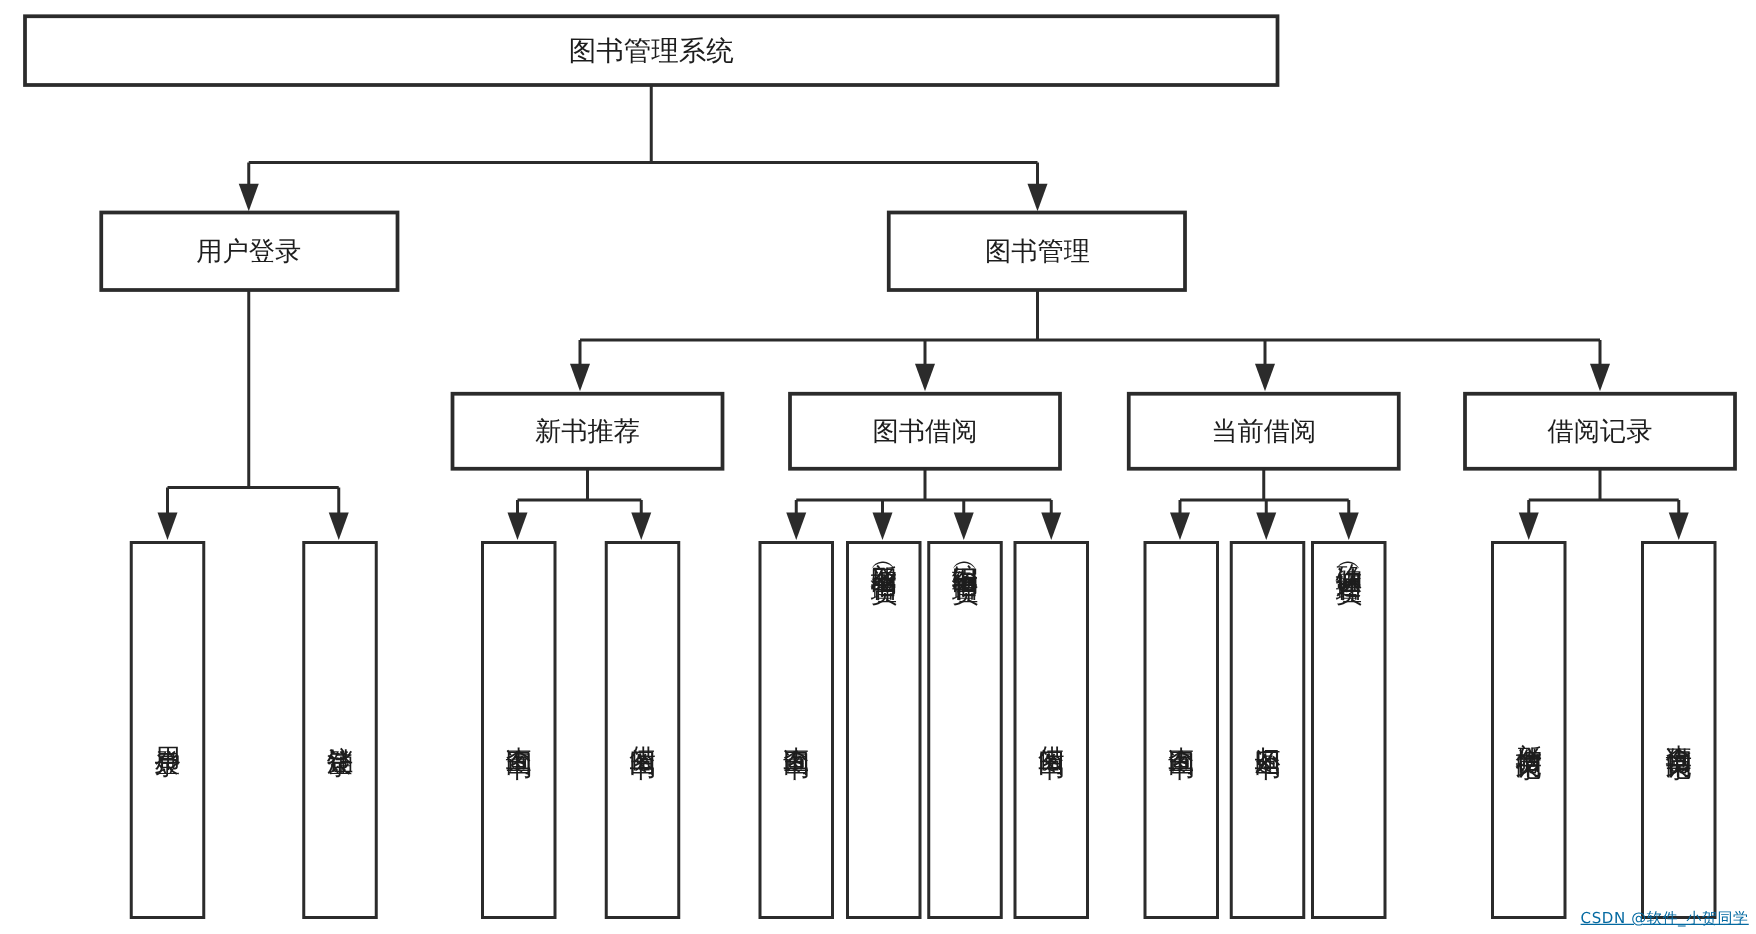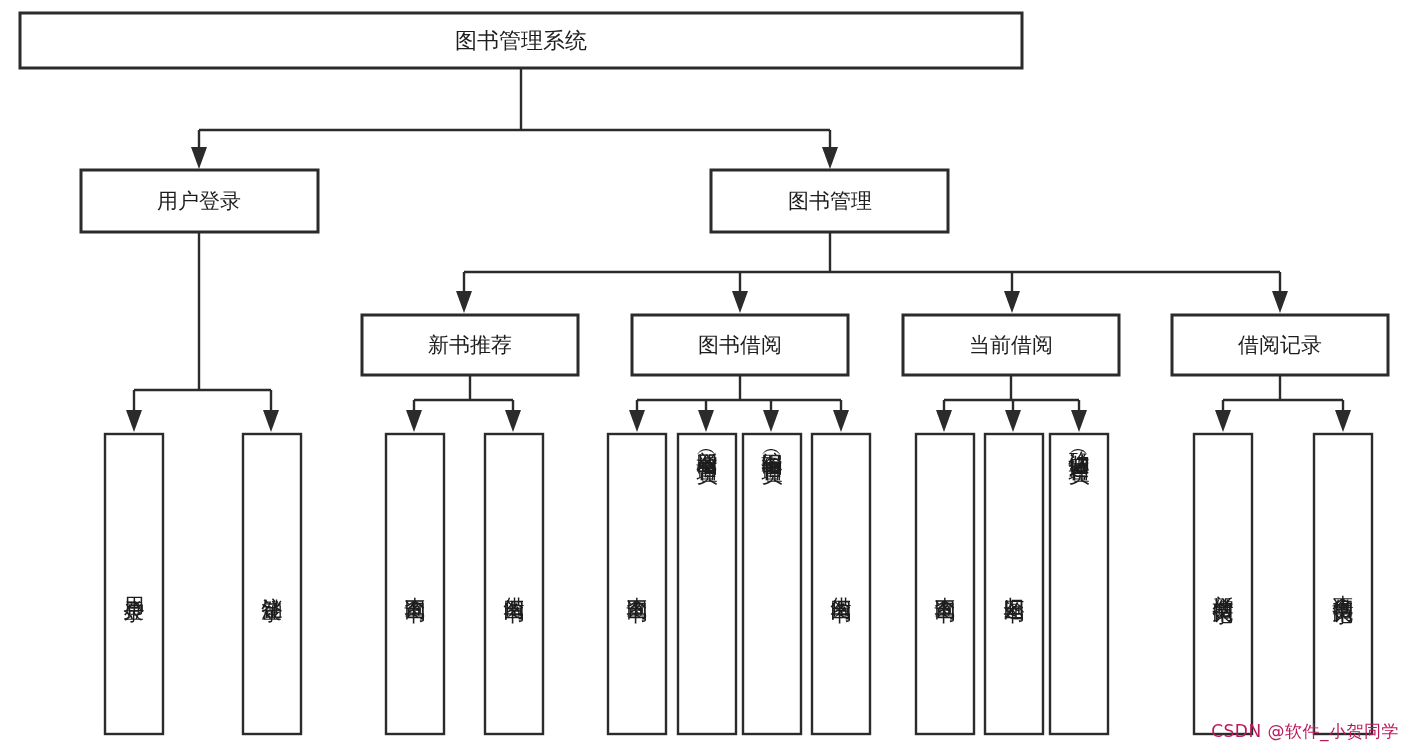--- a/index.html
+++ b/index.html
@@ -74,25 +74,26 @@
     color: #1d1d1d;
     letter-spacing: 2px;
     white-space: nowrap;
     text-align: center;
   }
   .watermark {
     position: absolute;
     right: 6px;
     bottom: 4px;
     font-family: "DejaVu Sans", "Liberation Sans", sans-serif;
-    font-size: 17px;
-    color: #be185d;
+    font-size: 12px;
+    color: #0369a1;
     letter-spacing: 0.5px;
     white-space: nowrap;
     pointer-events: none;
+    text-decoration: underline;
   }
 </style>
 </head>
 <body>
 
 <div id="diagram-root">
 
   <svg id="chart-svg" viewBox="0 0 1405 747" xmlns="http://www.w3.org/2000/svg">
 
     <g>

